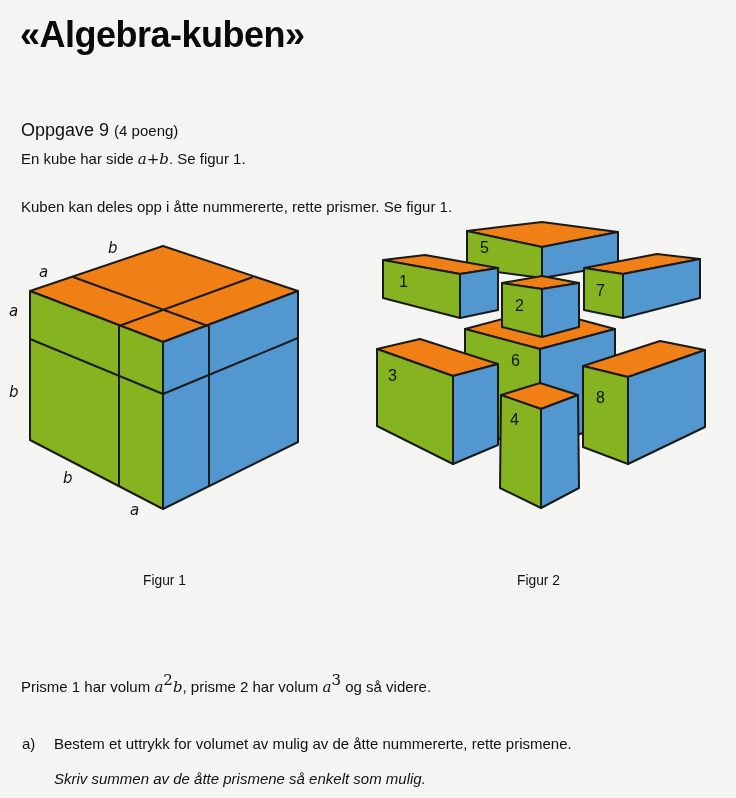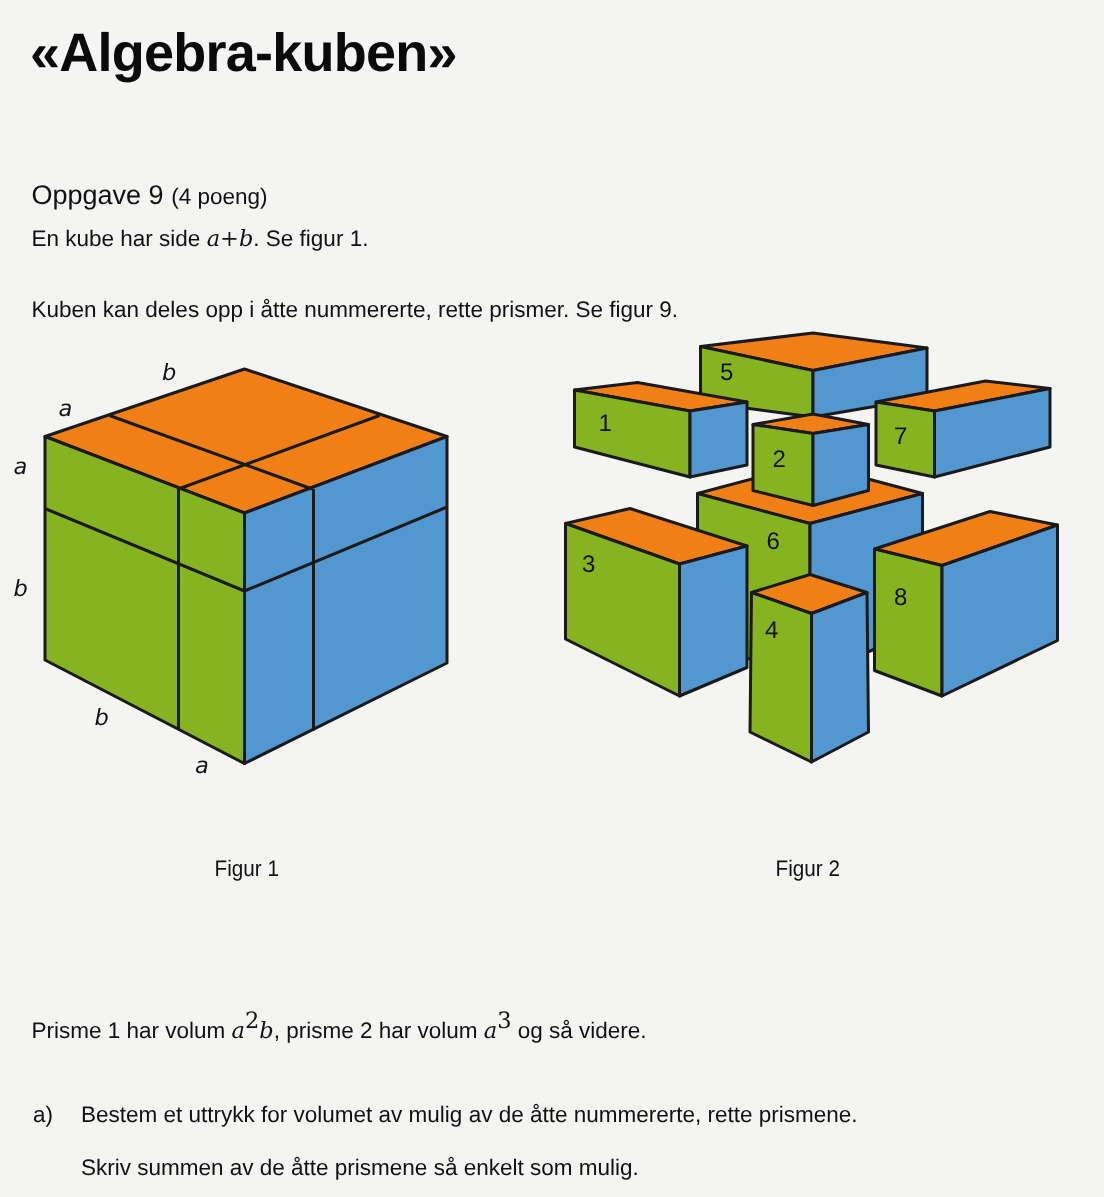--- a/index.html
+++ b/index.html
@@ -34,21 +34,21 @@
 
 <div class="abs subtitle">
   <span>Oppgave 9</span>
   <span class="pts">(4 poeng)</span>
 </div>
 
 <div class="abs para" style="left:21px; top:124px;">
   <span>En kube har side </span><span class="math">a</span><span class="math-up">+</span><span class="math">b</span><span>. Se figur 1.</span>
 </div>
 
-<div class="abs para" style="left:21px; top:172px;">Kuben kan deles opp i åtte nummererte, rette prismer. Se figur 9.</div>
+<div class="abs para" style="left:21px; top:172px;">Kuben kan deles opp i åtte nummererte, rette prismer. Se figur 1.</div>
 
 <svg class="fig" style="left:0; top:0;" width="340" height="540">
   <g stroke="#1a1a1a" stroke-width="2" stroke-linejoin="round">
 
     <polygon points="163,246 298,291 163,342 30,291" fill="#f07f16"></polygon>
 
     <polygon points="30,291 163,342 163,509 30,440" fill="#86b421"></polygon>
 
     <polygon points="163,342 298,291 298,442 163,509" fill="#5297d0"></polygon>
 
@@ -132,13 +132,13 @@
 
 <div class="abs caption" style="left:143px; top:571px;">Figur 1</div>
 <div class="abs caption" style="left:517px; top:571px;">Figur 2</div>
 
 <div class="abs para" style="left:21px; top:652px;">
   <span>Prisme 1 har volum </span><span class="math">a</span><sup class="math-up">2</sup><span class="math">b</span><span>, prisme 2 har volum </span><span class="math">a</span><sup class="math-up">3</sup><span> og så videre.</span>
 </div>
 
 <div class="abs para" style="left:22px; top:709px;">a)</div>
 <div class="abs para" style="left:54px; top:709px;">Bestem et uttrykk for volumet av mulig av de åtte nummererte, rette prismene.</div>
-<div class="abs para" style="left:54px; top:744px;">Skriv summen av de åtte prismene så enkelt som mulig.</div>
+<div class="abs para" style="left:54px; top:744px;font-style:italic;">Skriv summen av de åtte prismene så enkelt som mulig.</div>
 
 </body></html>

